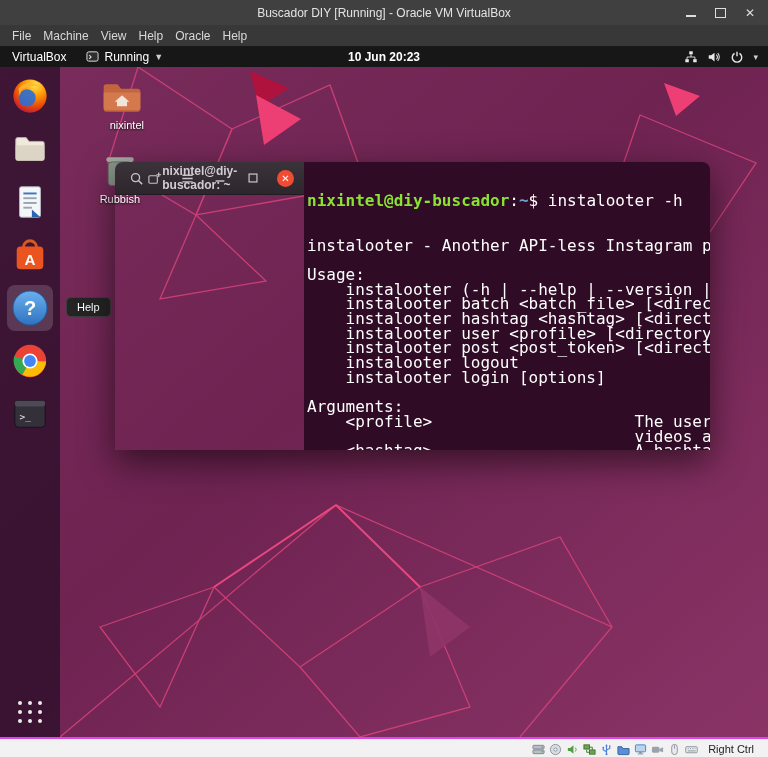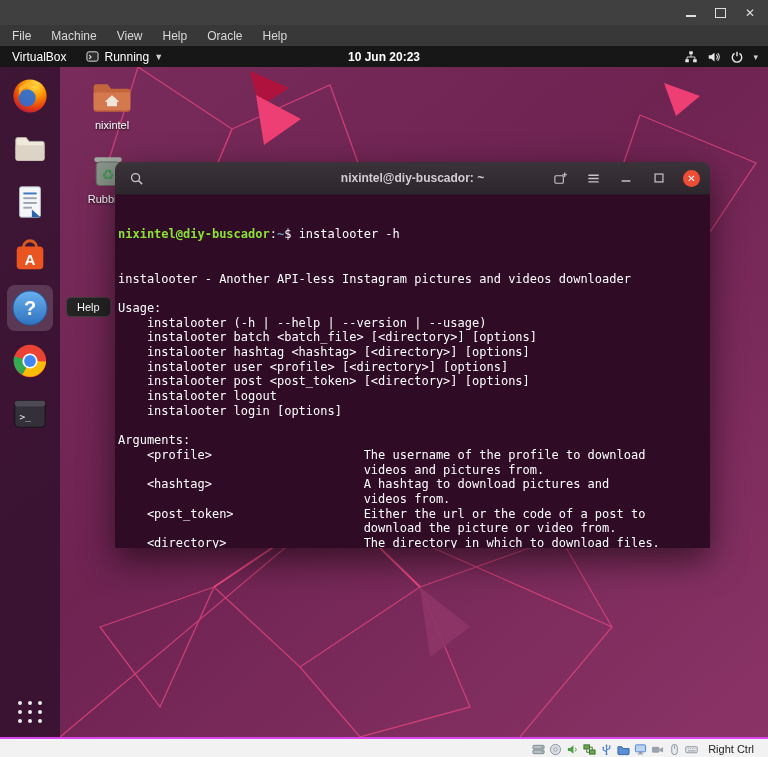--- a/index.html
+++ b/index.html
@@ -7,21 +7,21 @@
           font-family:"Liberation Sans",sans-serif;-webkit-font-smoothing:antialiased;}
 
   
   .vbox-titlebar{height:25px;background:#404040;color:#e3e3e3;font-size:12px;
     display:flex;align-items:center;justify-content:center;position:relative;}
   .vbox-controls{position:absolute;right:0;top:0;height:100%;display:flex;align-items:center;gap:18px;padding-right:12px;}
   .wc{color:#dedede;cursor:default;display:flex;align-items:center;justify-content:center;width:12px;height:12px;}
   .wc-min{border-bottom:2px solid #dedede;width:10px;height:7px;}
   .wc-max{width:9px;height:8px;border:1.5px solid #dedede;}
   .wc-close{font-size:12px;line-height:1;}
-  .vbox-menubar{height:21px;background:#383838;display:flex;align-items:center;gap:20px;
+  .vbox-menubar{height:21px;background:#383838;display:flex;align-items:center;gap:12px;
     padding-left:12px;font-size:12px;color:#d8d8d8;}
   .vbox-menubar span{cursor:default;}
 
   
   .gnome-panel{height:21px;background:#171717;color:#fff;font-size:12px;display:flex;align-items:center;position:relative;}
   .activities{padding:0 12px;height:100%;display:flex;align-items:center;}
   .appmenu{display:flex;align-items:center;gap:5px;padding:0 8px;height:100%;}
   .appmenu .chev{font-size:9px;color:#cfcfcf;}
   .panel-clock{position:absolute;left:50%;transform:translateX(-50%);font-weight:700;}
   .tray{position:absolute;right:0;top:0;height:100%;display:flex;align-items:center;gap:9px;padding-right:10px;}
@@ -37,55 +37,56 @@
     display:flex;flex-direction:column;align-items:center;padding-top:6px;gap:7px;z-index:3;}
   .dock-item{width:46px;height:46px;display:flex;align-items:center;justify-content:center;border-radius:8px;}
   .dock-item.active{background:rgba(255,255,255,.16);}
   .show-apps{margin-top:auto;margin-bottom:14px;display:grid;grid-template-columns:repeat(3,5px);gap:5px;}
   .show-apps i{width:4px;height:4px;border-radius:50%;background:#eaeaea;display:block;}
 
   .dock-tooltip{position:absolute;left:66px;top:230px;background:#242424;color:#fff;font-size:11px;
     padding:3px 10px;border-radius:5px;border:1px solid #3d3d3d;z-index:4;}
 
   
-  .desk-icon{position:absolute;width:64px;display:flex;flex-direction:column;align-items:center;gap:2px;z-index:1;}
+  .desk-icon{position:absolute;width:64px;display:flex;flex-direction:column;align-items:flex-end;gap:2px;z-index:1;}
   .desk-icon .lbl{font-size:11px;color:#fff;text-shadow:0 1px 2px rgba(0,0,0,.85);}
   .di-nixintel{left:80px;top:12px;}
   .di-rubbish{left:76px;top:84px;}
 
   
-  .terminal{position:absolute;left:115px;top:95px;width:595px;height:386px;z-index:5;
-    border-radius:8px 8px 0 0;box-shadow:0 12px 34px rgba(0,0,0,.55);overflow:hidden;display:flex;flex-direction:column;}
+  .terminal{position:absolute;left:115px;top:95px;width:595px;height:288px;z-index:5;
+    border-radius:8px 8px 0 0;box-shadow:0 12px 34px rgba(0,0,0,.55);overflow:hidden;display:flex;flex-direction:row;}
   .term-header{height:32px;background:linear-gradient(#3a333a,#2d272d);display:flex;align-items:center;
     position:relative;border-bottom:1px solid #211c21;flex:0 0 auto;}
   .term-title{position:absolute;left:50%;transform:translateX(-50%);color:#d3ccd3;font-size:12px;font-weight:bold;}
   .th-left{display:flex;align-items:center;padding-left:12px;}
   .th-right{margin-left:auto;display:flex;align-items:center;gap:15px;padding-right:10px;}
   .th-btn{display:flex;align-items:center;justify-content:center;width:18px;height:18px;}
   .close-btn{width:17px;height:17px;border-radius:50%;background:#ee4c35;color:#fff;font-size:10px;
     display:flex;align-items:center;justify-content:center;}
   .term-body{flex:1;background:#2f0b25;padding:3px 0 0 3px;overflow:hidden;
-    font-family:"DejaVu Sans Mono",monospace;font-size:12px;line-height:14.7px;color:#fff;white-space:pre;}
+    font-family:"DejaVu Sans Mono",monospace;font-size:16px;line-height:14.7px;color:#fff;white-space:pre;}
   .c-green{color:#8ae234;font-weight:bold;}
   .c-blue{color:#729fcf;font-weight:bold;}
   .c-white{color:#ffffff;}
 
   
   .statusbar{height:20px;background:#f2f2f2;border-top:2px solid #d946ef;display:flex;align-items:center;
     justify-content:flex-end;gap:4px;padding-right:14px;font-size:11px;color:#222;}
   .statusbar .sbi{display:flex;align-items:center;}
   .hostkey{margin-left:6px;}
   svg{display:block;}
 </style>
 </head>
 <body>
 
 <div class="screen">
 
   <div class="vbox-titlebar">
+    <span>Buscador DIY [Running] - Oracle VM VirtualBox</span>
     <div class="vbox-controls">
       <span class="wc wc-min"></span>
       <span class="wc">
           <span class="wc-max"></span>
         </span>
       <span class="wc wc-close">✕</span>
     </div>
   </div>
 
   <div class="vbox-menubar" id="vbox-menus">

